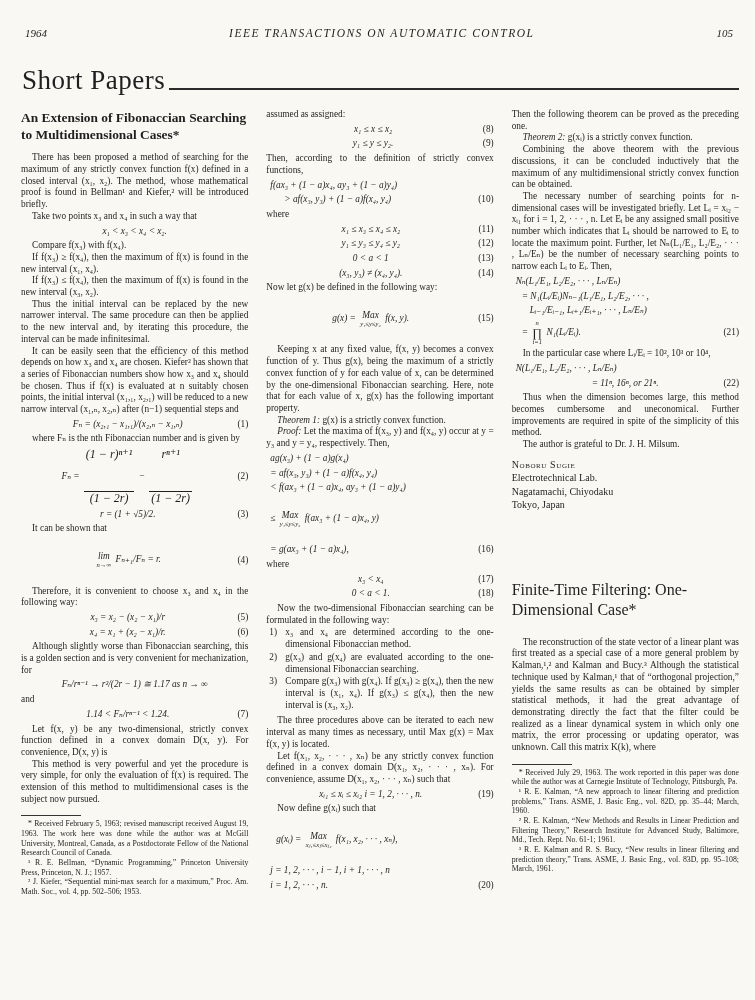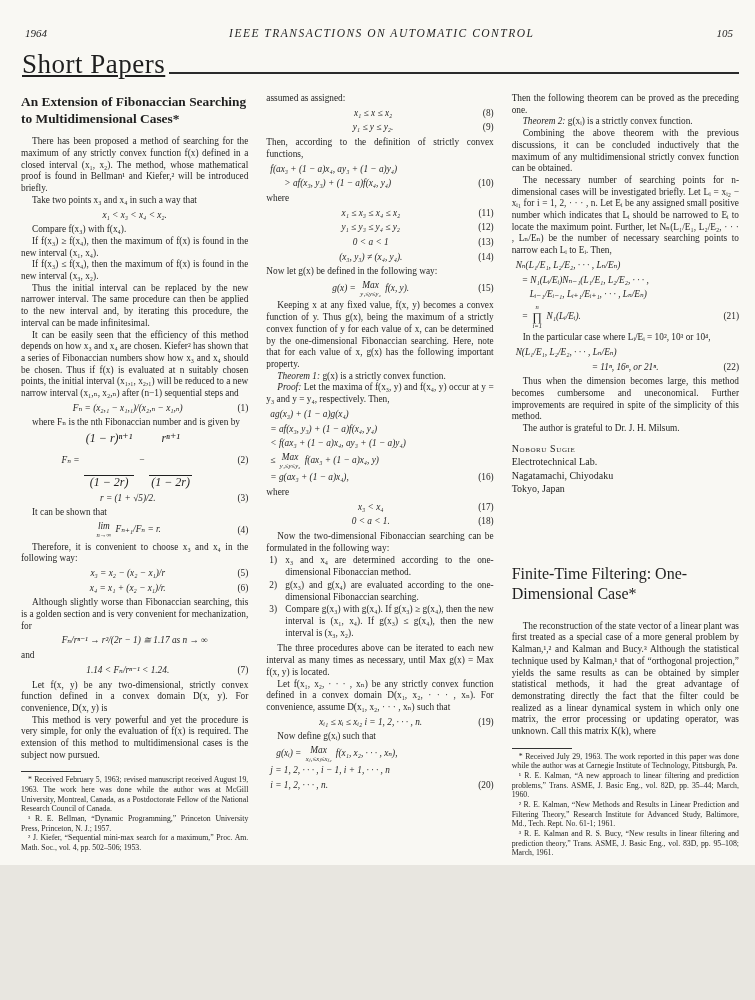--- a/index.html
+++ b/index.html
@@ -1,40 +1,40 @@
 <!DOCTYPE html>
 <html><head>
 <meta charset="utf-8">
 <style>
   html,body{margin:0;padding:0;background:#e8e6e0;}
   .page{
-    width:755px;height:865px;background:#f9f8f3;position:relative;overflow:hidden;
+    width:755px;height:1000px;background:#f9f8f3;position:relative;overflow:hidden;
     font-family:"Liberation Serif","DejaVu Serif",serif;color:#1f1f1f;margin:0 auto;
   }
   .hdr{display:flex;justify-content:space-between;align-items:baseline;padding:27px 22px 0 25px;font-size:11px;font-style:italic;}
   .hdr .journal{letter-spacing:1.5px;font-size:11.5px;}
-  .sp-row{display:flex;align-items:flex-end;margin:12px 16px 0 22px;text-decoration:underline;}
+  .sp-row{display:flex;align-items:flex-end;margin:28px 16px 0 22px;}
   .sp-text{font-size:27px;letter-spacing:0.5px;line-height:1;white-space:nowrap;}
   .sp-rule{flex:1;border-bottom:2px solid #2b2b2b;margin:0 0 4px 4px;}
   .cols{display:flex;gap:18px;padding:15px 16px 0 21px;}
   .col{width:231px;min-width:0;font-size:9.3px;line-height:1.26;text-align:justify;}
   .atitle{font-size:13.4px;font-weight:bold;line-height:1.28;margin:0 0 9px 0;text-align:left;}
   .atitle2{font-size:16px;font-weight:normal;line-height:1.28;margin:68px 0 16px 0;text-align:left;}
   .p{margin:0;text-indent:11px;}
   .noind{text-indent:0;}
   .eq{display:flex;align-items:center;margin:3px 0;}
   .eq-b{flex:1;text-align:center;font-style:italic;min-width:0;}
   .eq-n{font-style:normal;padding-left:3px;}
   .eql-b{flex:1;text-align:left;font-style:italic;min-width:0;padding-left:4px;}
   .pl1{padding-left:10px;}
   .pl2{padding-left:18px;}
   .frac{display:inline-block;text-align:center;vertical-align:middle;font-size:12px;line-height:1.15;margin:0 2px;}
   .frac .fnum{display:block;padding:0 2px;}
   .frac .fden{display:block;border-top:0.8px solid #1f1f1f;padding:0 2px;margin-top:29px;}
-  .limop{display:inline-block;text-align:center;vertical-align:middle;margin:0 2px;}
+  .limop{display:inline-block;text-align:center;vertical-align:middle;margin:14px 2px;}
   .limop .op{display:block;line-height:1.05;}
   .limop .lim{display:block;font-size:6.6px;line-height:1;}
   .bigop{display:inline-block;text-align:center;vertical-align:middle;margin:0 2px;line-height:1;}
   .bigop .bo-u{display:block;font-size:6.6px;line-height:1;font-style:italic;}
   .bigop .bo-s{display:block;font-size:12px;line-height:1;font-style:normal;}
   .bigop .bo-l{display:block;font-size:6.6px;line-height:1;font-style:italic;}
   .itl{font-style:italic;}
   .li{display:flex;margin:1px 0;}
   .li-m{flex:none;width:16px;padding-left:3px;}
   .li-t{flex:1;min-width:0;text-align:justify;}

